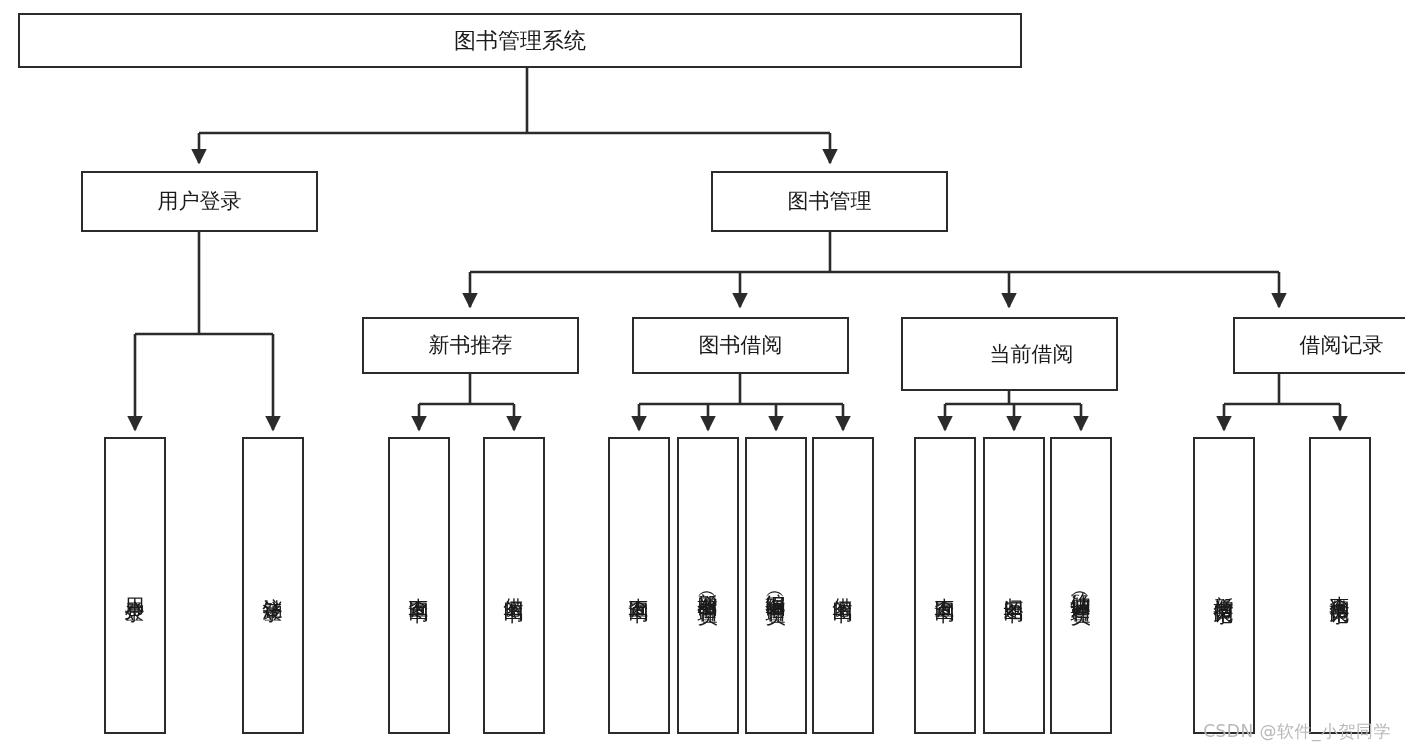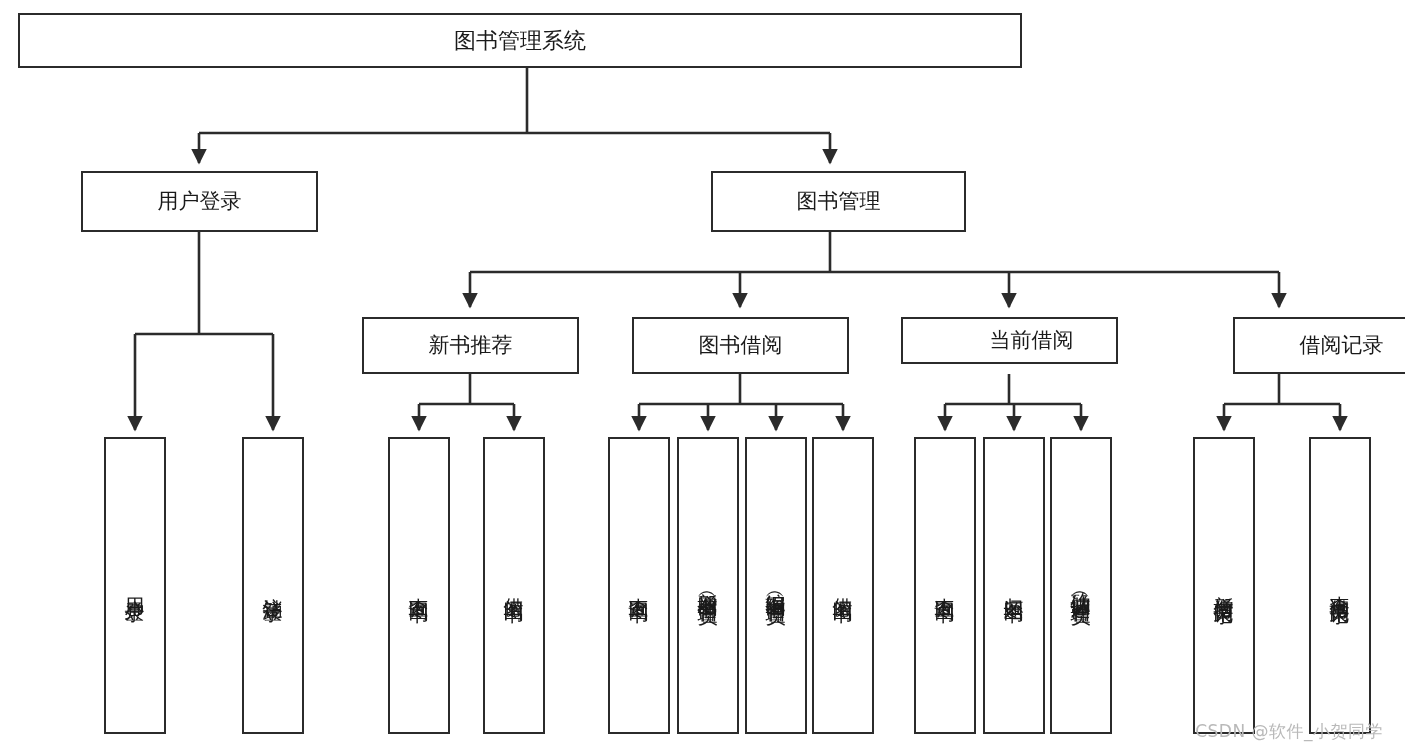--- a/index.html
+++ b/index.html
@@ -56,21 +56,21 @@
   .node.vert .label {
     writing-mode: vertical-rl;
     text-orientation: upright;
     font-size: 20px;
     letter-spacing: 2px;
     line-height: 1;
     max-height: 284px;
   }
   .watermark {
     position: absolute;
-    right: 22px;
+    right: 14px;
     bottom: 4px;
     font-size: 17px;
     color: #b9b9b9;
     letter-spacing: 0.5px;
     white-space: nowrap;
     user-select: none;
   }
 </style>
 </head>
 <body>
@@ -128,33 +128,33 @@
   </svg>
 
   <div class="node horiz root" style="left:18px; top:13px; width:1004px; height:55px;">
     <span class="label">图书管理系统</span>
   </div>
 
   <div class="node horiz" style="left:81px; top:171px; width:237px; height:61px;">
     <span class="label">用户登录</span>
   </div>
 
-  <div class="node horiz" style="left:711px; top:171px; width:255px; height:61px;">
+  <div class="node horiz" style="left:711px; top:171px; width:237px; height:61px;">
     <span class="label">图书管理</span>
   </div>
 
   <div class="node horiz" style="left:632px; top:317px; width:217px; height:57px;">
     <span class="label">图书借阅</span>
   </div>
 
   <div class="node horiz" style="left:362px; top:317px; width:217px; height:57px;">
     <span class="label">新书推荐</span>
   </div>
 
-  <div class="node horiz" style="left:901px; top:317px; width:217px; height:47px;padding-left:44px;">
+  <div class="node horiz" style="left:901px; top:317px; width:217px; height:74px;padding-left:44px;">
     <span class="label">当前借阅</span>
   </div>
 
   <div class="node horiz" style="left:1233px; top:317px; width:217px; height:57px;">
     <span class="label">借阅记录</span>
   </div>
 
   <div class="node vert" style="left:104px; top:437px; width:62px; height:297px;">
     <span class="label">用户登录</span>
   </div>

